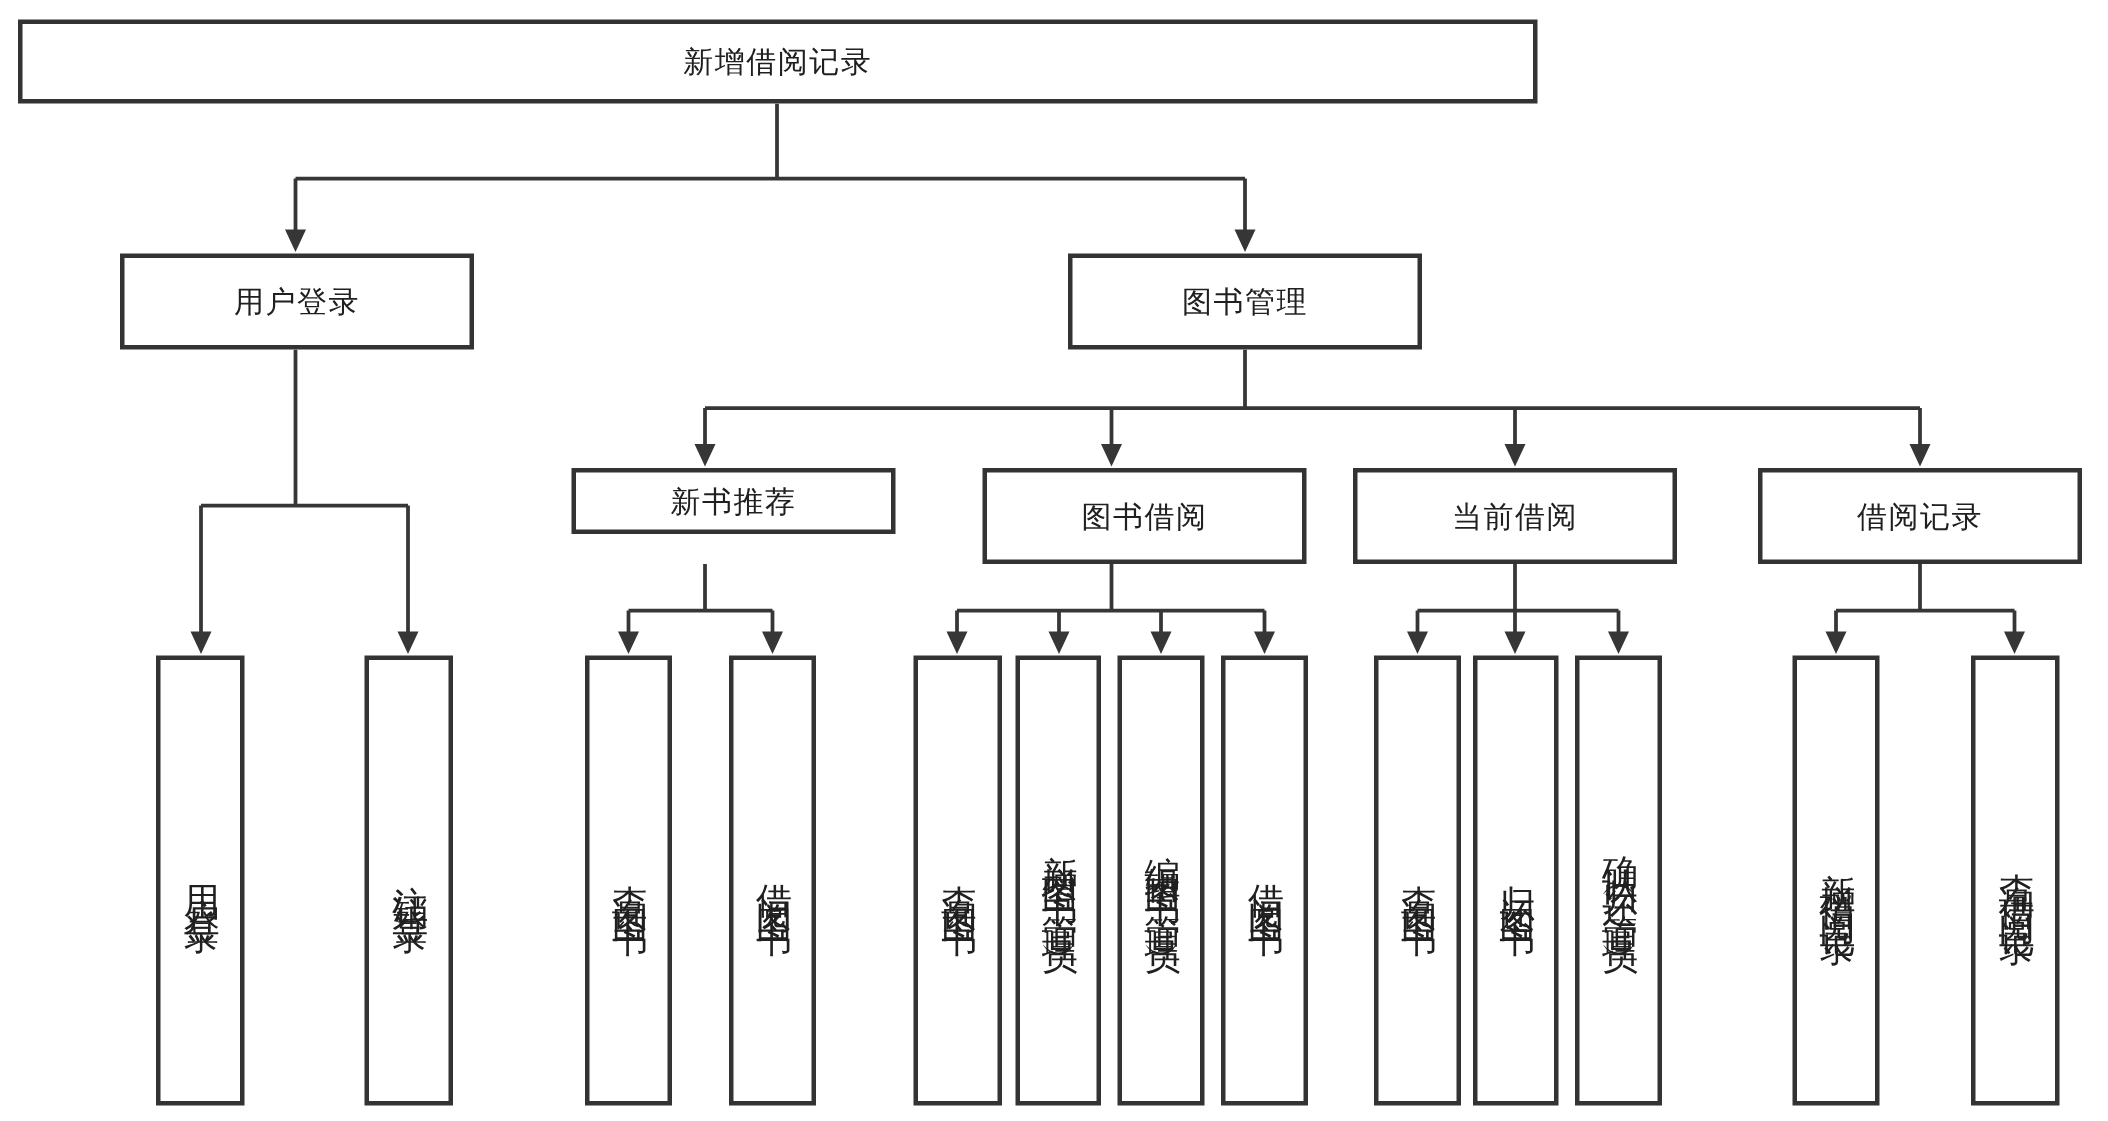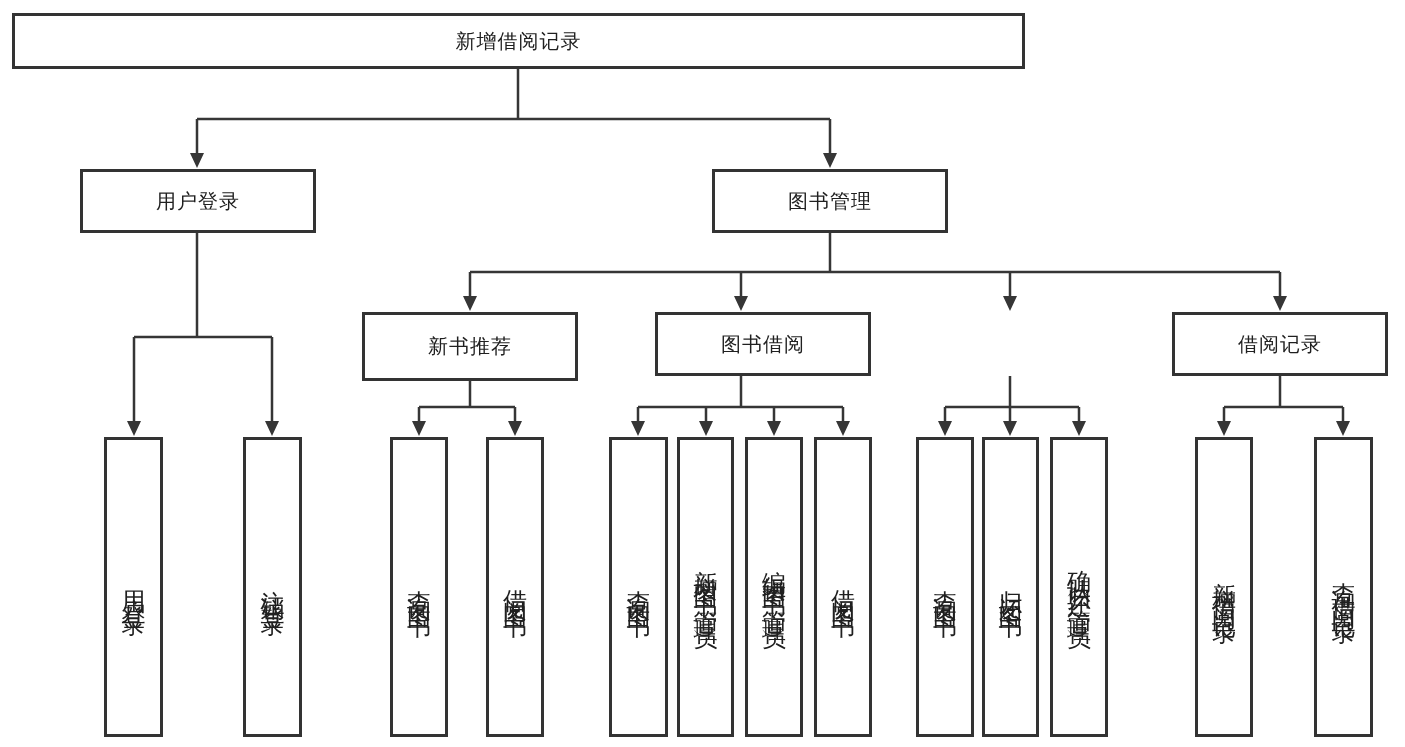--- a/index.html
+++ b/index.html
@@ -81,25 +81,28 @@
     <span>新增借阅记录</span>
   </div>
 
   <div class="box hbox" style="left:80px;top:169px;width:236px;height:64px;">
     <span>用户登录</span>
   </div>
   <div class="box hbox" style="left:712px;top:169px;width:236px;height:64px;">
     <span>图书管理</span>
   </div>
 
-  <div class="box hbox" style="left:362px;top:312px;width:216px;height:69px;">
+  <div class="box hbox" style="left:381px;top:312px;width:216px;height:44px;">
     <span>新书推荐</span>
   </div>
   <div class="box hbox" style="left:655px;top:312px;width:216px;height:64px;">
     <span>图书借阅</span>
+  </div>
+  <div class="box hbox" style="left:902px;top:312px;width:216px;height:64px;">
+    <span>当前借阅</span>
   </div>
   <div class="box hbox" style="left:1172px;top:312px;width:216px;height:64px;">
     <span>借阅记录</span>
   </div>
 
   <div class="box vbox" style="left:104px;">
     <span class="vtext">用户登录</span>
   </div>
   <div class="box vbox" style="left:243px;">
     <span class="vtext">注销登录</span>

